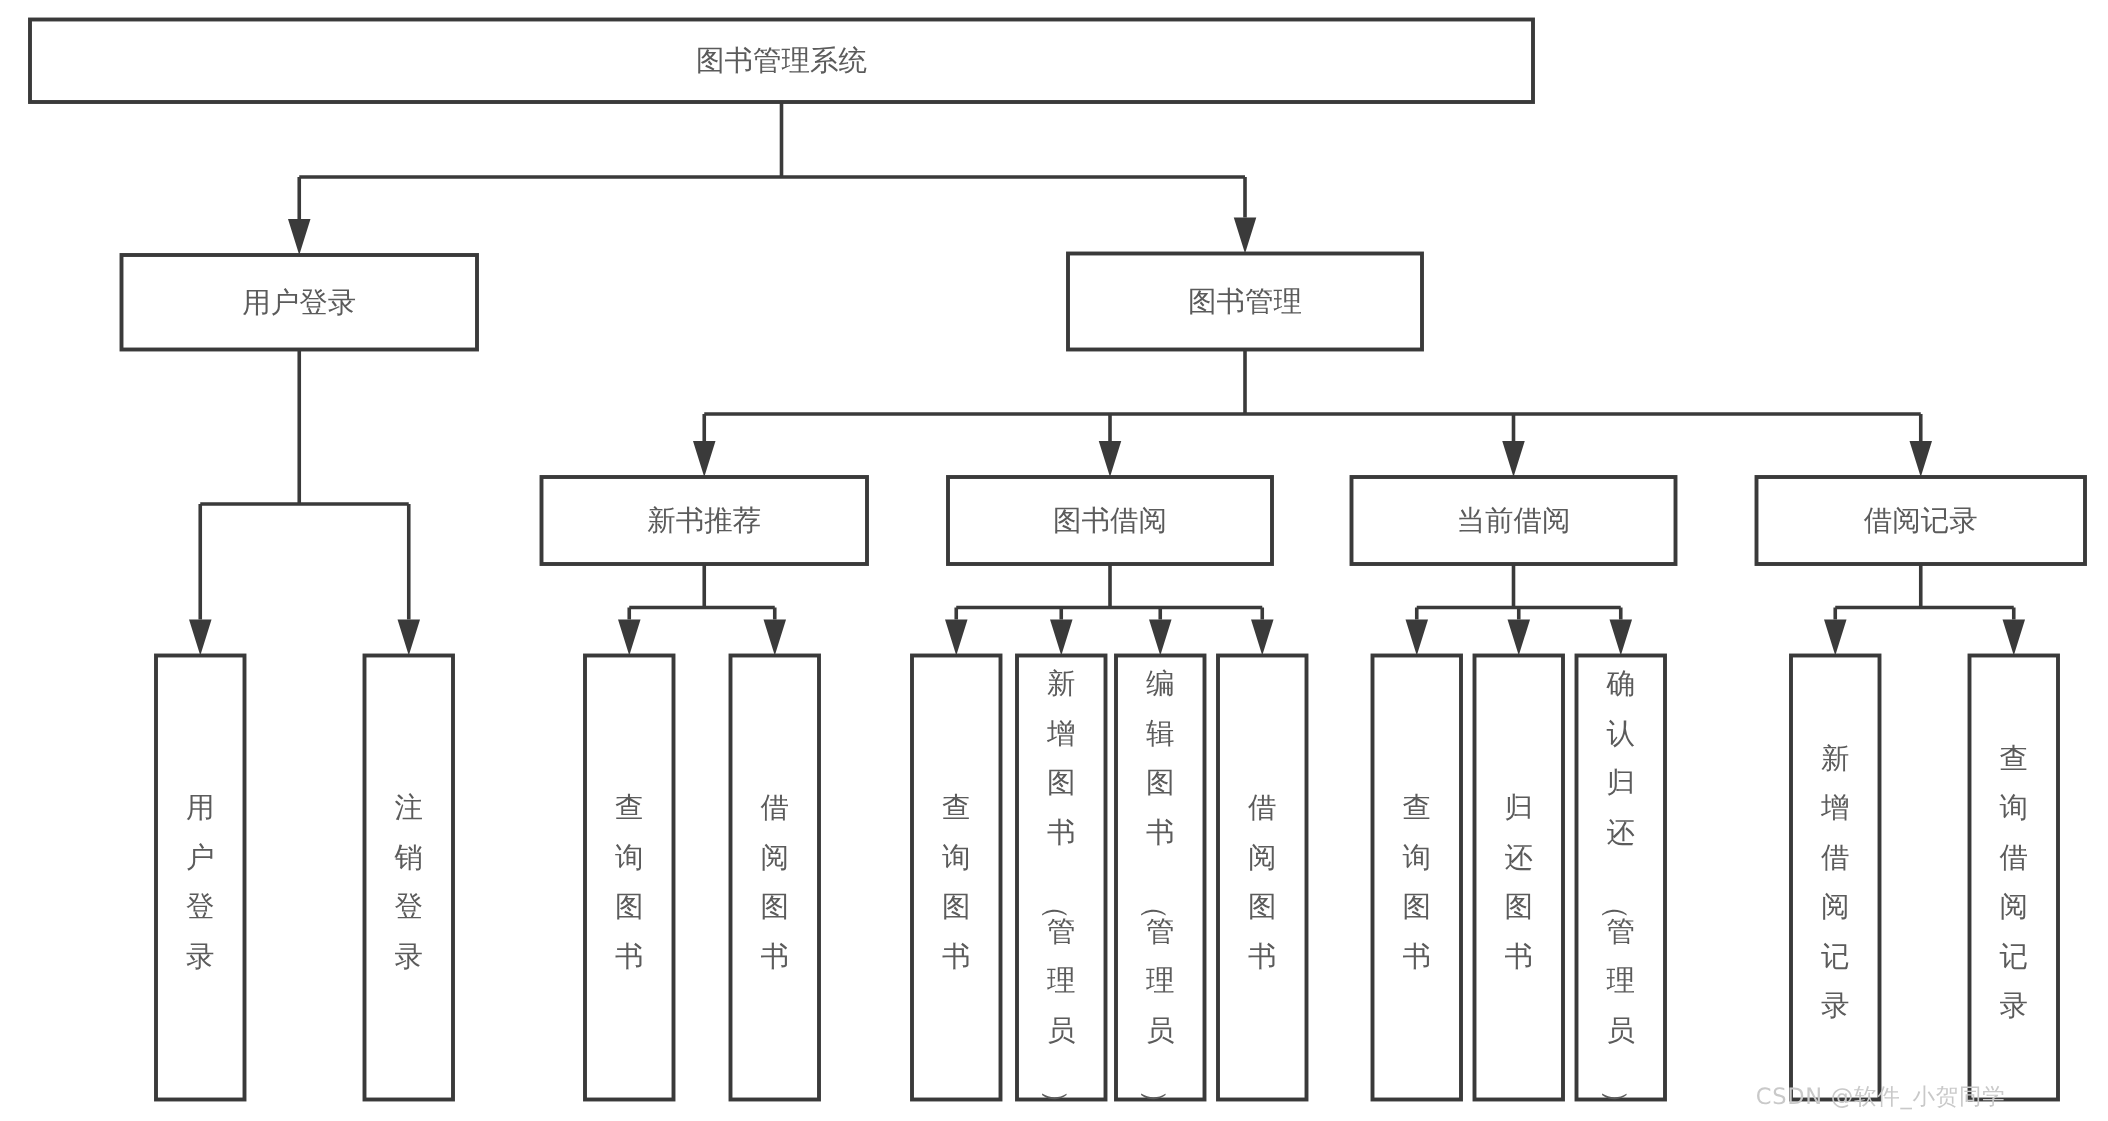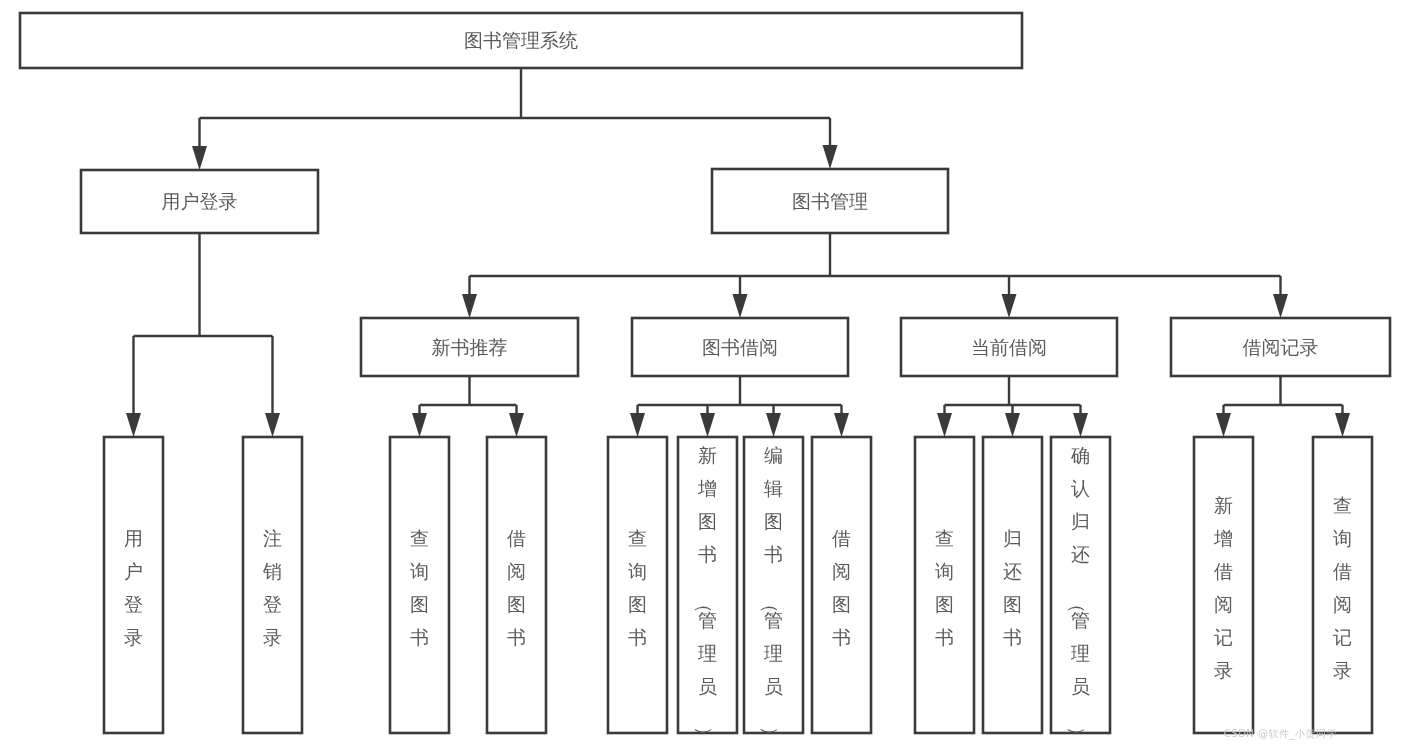--- a/index.html
+++ b/index.html
@@ -7,21 +7,21 @@
        font-family:"DejaVu Sans","Liberation Sans",sans-serif;}
   #stage{position:relative;width:1345px;height:747px;background:#ffffff;}
   svg#tree{position:absolute;left:0;top:0;width:1405px;height:747px;}
   .node-box{fill:#ffffff;stroke:#3a3a3a;stroke-width:2.6;}
   .edge{stroke:#3a3a3a;stroke-width:2.4;fill:none;}
   .arrow-head{fill:#3a3a3a;stroke:none;}
   .node-label{fill:#5b5b5b;font-family:"DejaVu Sans","Liberation Sans",sans-serif;
               font-size:19px;text-anchor:middle;dominant-baseline:middle;}
   .node-label-vert{fill:#5b5b5b;font-family:"DejaVu Sans","Liberation Sans",sans-serif;
               font-size:19px;text-anchor:middle;}
-  .watermark{position:absolute;right:8px;bottom:6px;color:#c9c9c9;font-size:10px;
+  .watermark{position:absolute;right:8px;bottom:6px;color:#c9c9c9;font-size:15px;
              letter-spacing:.5px;font-family:"DejaVu Sans","Liberation Sans",sans-serif;
              white-space:nowrap;}
 </style>
 </head>
 <body>
 
 <div id="stage">
   <svg id="tree" viewBox="0 0 1405 747">
     <g id="edge-layer">
         <path class="edge" d="M 521 68 L 521 118"></path>

